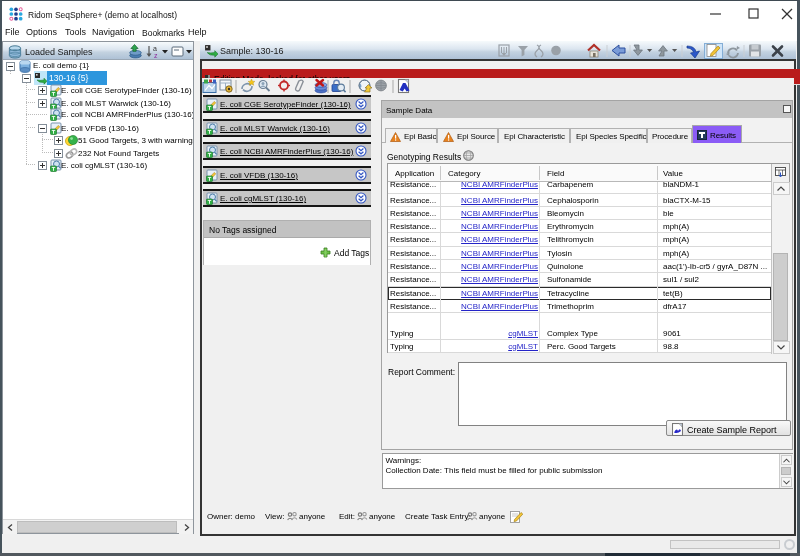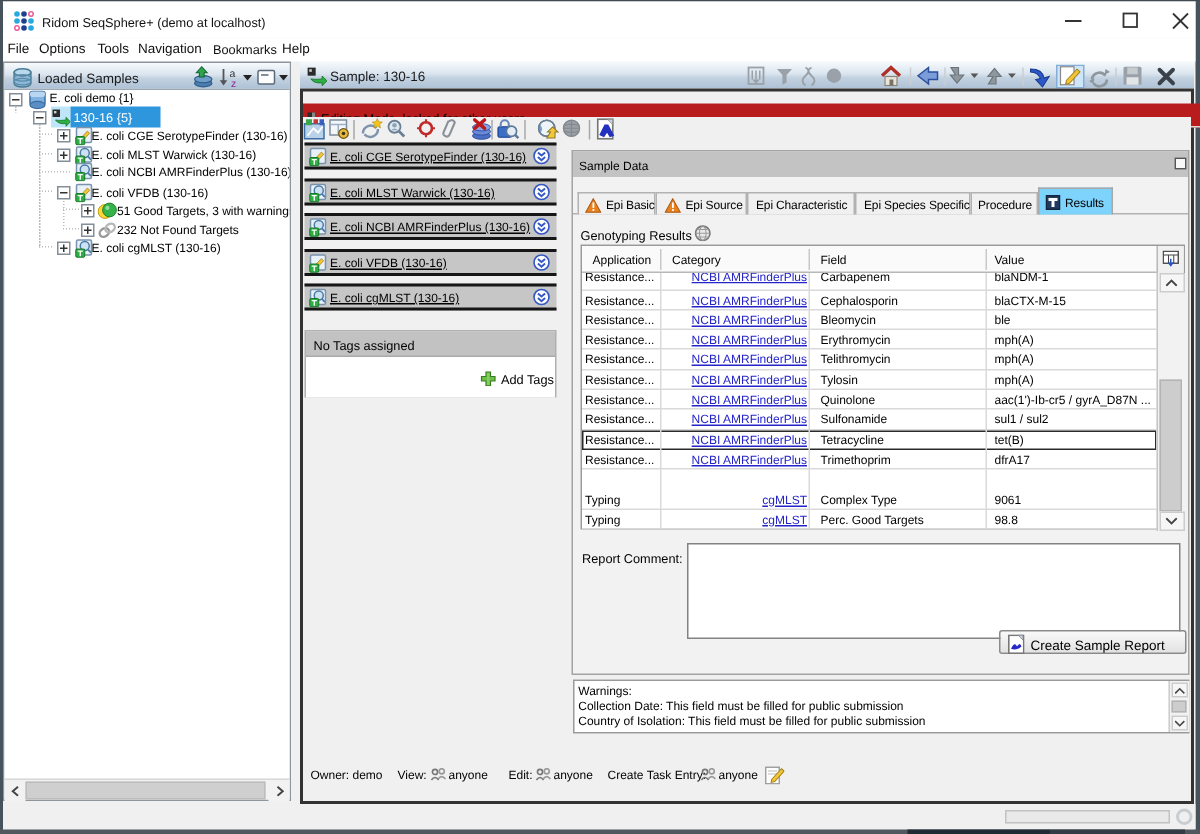--- a/index.html
+++ b/index.html
@@ -466,21 +466,21 @@
       </div>
     <div class="tab" style="left:116px;width:72px">
         <div class="abs tab-text" style="left:5px;top:3px">Epi Characteristic</div>
       </div>
     <div class="tab" style="left:188px;width:77px">
         <div class="abs tab-text" style="left:5px;top:3px">Epi Species Specific</div>
       </div>
     <div class="tab" style="left:265px;width:45px">
         <div class="abs tab-text" style="left:4px;top:3px">Procedure</div>
       </div>
-    <div class="tab" style="left:310px;width:50px;top:23.5px;height:18.5px;background:#7dd3fc;border-color:#a8a8a8">
+    <div class="tab" style="left:310px;width:50px;top:23.5px;height:18.5px;background:#8b5cf6;border-color:#a8a8a8">
         <svg class="abs" style="left:4px;top:4px" width="10" height="10" viewBox="0 0 10 10">
           <rect x="0.5" y="0.5" width="9" height="9" fill="#223a5e" stroke="#16243c"></rect>
           <rect x="2" y="2" width="6" height="2" fill="#fff"></rect>
           <rect x="4" y="2" width="2" height="6" fill="#fff"></rect>
         </svg>
         <div class="abs tab-text" style="left:17px;top:5px">Results</div>
       </div>
 
     <div class="abs" style="left:5px;top:51px;font-size:8.5px">Genotyping Results</div>
     <svg class="abs" style="left:81px;top:49px" width="11" height="11" viewBox="0 0 11 11">
@@ -612,21 +612,20 @@
           <rect x="0.5" y="0.5" width="10" height="12" fill="#fff" stroke="#777" stroke-width="1.1"></rect>
           <path d="M2 9.5 q2.5 -5 4 -1.5 q2 -3.5 3 0 q-3.5 3 -7 1.5 z" fill="#2828c8"></path>
           <path d="M6.8 0.5 h3.2 v3.2 z" fill="#c8d8ea" stroke="#8a8a8a" stroke-width="0.6"></path>
         </svg>
       <div class="abs" style="left:20px;top:3.5px;font-size:9px;white-space:nowrap">Create Sample Report</div>
     </div>
   </div>
   <div class="abs" style="left:179.5px;top:392px;width:411.5px;height:36px;background:#fff;border:1px solid #9a9a9a;font-size:8px">
     <div class="abs" style="left:3px;top:2px">Warnings:</div>
     <div class="abs" style="left:3px;top:12px">Collection Date: This field must be filled for public submission</div>
-    <div class="abs" style="left:3px;top:22px">Country of Isolation: This field must be filled for public submission</div>
     <div class="abs" style="left:396px;top:0;width:14px;height:34px;background:#f2f2f2;border-left:1px solid #ccc">
       <div class="sb-btn" style="left:1px;top:1px;width:11px;height:10px;background:#f6f6f6;border:1px solid #ccc">
           <svg width="7" height="5" viewBox="0 0 8 5">
             <path d="M0.5 4.5 L4 1 L7.5 4.5" fill="none" stroke="#444" stroke-width="1.2"></path>
           </svg>
         </div>
       <div class="abs" style="left:1.5px;top:12.5px;width:10px;height:8px;background:#cdcdcd;border:1px solid #b4b4b4"></div>
       <div class="sb-btn" style="left:1px;top:23px;width:11px;height:10px;background:#f6f6f6;border:1px solid #ccc">
           <svg width="7" height="5" viewBox="0 0 8 5">
             <path d="M0.5 0.5 L4 4 L7.5 0.5" fill="none" stroke="#444" stroke-width="1.2"></path>

